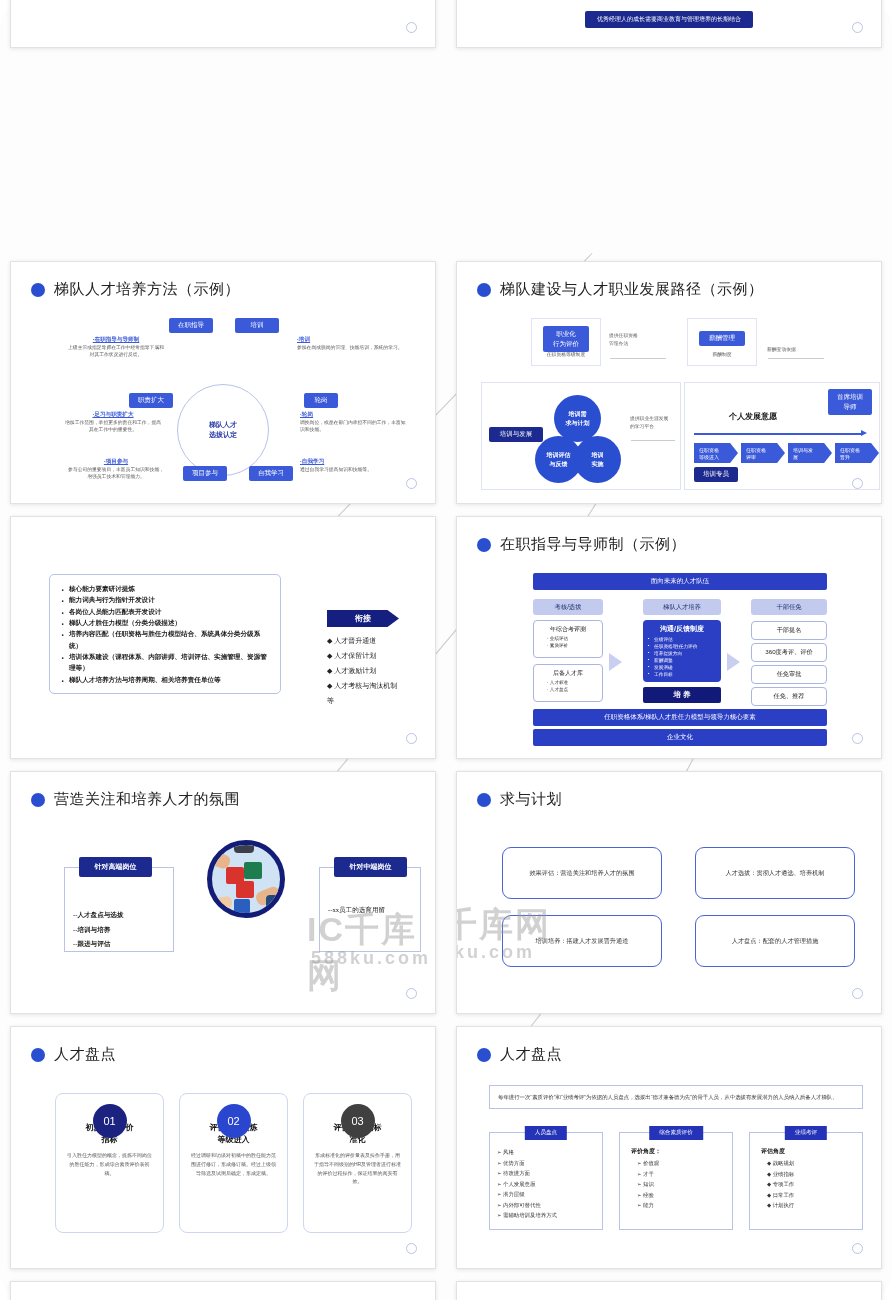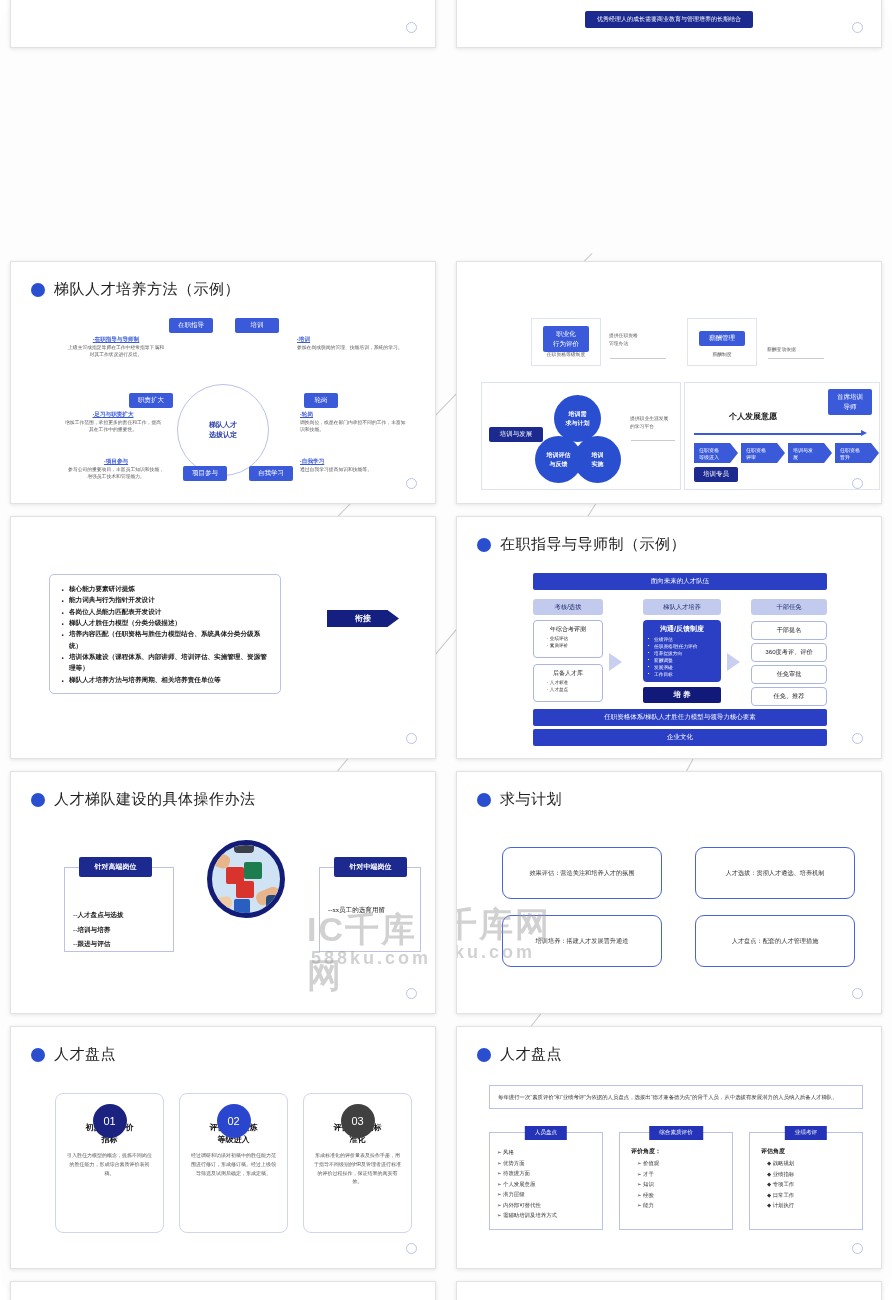--- a/index.html
+++ b/index.html
@@ -157,20 +157,24 @@
         <div class="muted">参与公司的重要项目，丰富员工知识和技能，增强员工技术和管理能力。</div>
       </div>
       <div class="txtblk" style="left:289px; top:196px; text-align:left; width:110px;">
         <div class="lbl-b">·自我学习</div>
         <div class="muted">通过自我学习提高知识和技能等。</div>
       </div>
       <div class="corner-circle"></div>
     </div>
 
     <div class="slide" style="grid-row:2;">
+      <div class="title">
+        <span class="title-dot"></span>
+        <span class="title-text">梯队建设与人才职业发展路径（示例）</span>
+      </div>
 
       <div class="box-outline" style="position:absolute; left:74px; top:56px; width:70px; height:48px;">
         <div class="chip" style="position:absolute; left:50%; top:7px; transform:translateX(-50%); width:46px; line-height:1.5;">
           <div>职业化</div>
           <div>行为评价</div>
         </div>
         <div class="muted" style="position:absolute; left:0; right:0; bottom:7px; text-align:center;">任职资格等级制度</div>
       </div>
       <div class="muted" style="position:absolute; left:152px; top:70px; width:56px; line-height:1.6;">
         <div>提供任职资格</div>
@@ -249,20 +253,26 @@
         <li>核心能力要素研讨提炼</li>
         <li>能力词典与行为指针开发设计</li>
         <li>各岗位人员能力匹配表开发设计</li>
         <li>梯队人才胜任力模型（分类分级描述）</li>
         <li>培养内容匹配（任职资格与胜任力模型结合、系统具体分类分级系统）</li>
         <li>培训体系建设（课程体系、内部讲师、培训评估、实施管理、资源管理等）</li>
         <li>梯队人才培养方法与培养周期、相关培养责任单位等</li>
       </ul>
       <div class="link-banner">
         <div class="banner">衔接</div>
+        <div class="linklist">
+          <div>◆ 人才晋升通道</div>
+          <div>◆ 人才保留计划</div>
+          <div>◆ 人才激励计划</div>
+          <div>◆ 人才考核与淘汰机制等</div>
+        </div>
       </div>
       <div class="corner-circle"></div>
     </div>
 
     <div class="slide" style="grid-row:3;">
       <div class="title">
         <span class="title-dot"></span>
         <span class="title-text">在职指导与导师制（示例）</span>
       </div>
 
@@ -308,21 +318,21 @@
 
       <div class="bar-full" style="position:absolute; left:76px; top:192px; width:294px;">任职资格体系/梯队人才胜任力模型与领导力核心要素</div>
       <div class="bar-full" style="position:absolute; left:76px; top:212px; width:294px;">企业文化</div>
 
       <div class="corner-circle"></div>
     </div>
 
     <div class="slide" style="grid-row:4;">
       <div class="title">
         <span class="title-dot"></span>
-        <span class="title-text">人才梯队建设的具体操作办法</span>
+        <span class="title-text">营造关注和培养人才的氛围</span>
       </div>
 
       <div style="position:absolute; left:53px; top:95px; width:110px; height:85px; border:1px solid #b9c3e8;">
         <div style="position:absolute; left:8px; top:40px; font-size:6.6px; color:#222; line-height:2.2; font-family:'Liberation Serif',serif; font-weight:bold;">
           <div>--人才盘点与选拔</div>
           <div>--培训与培养</div>
           <div>--跟进与评估</div>
         </div>
       </div>
       <div class="chip-dark" style="position:absolute; left:68px; top:85px; width:73px; padding:5px 2px; font-size:7px; font-weight:bold;">针对高端岗位</div>

